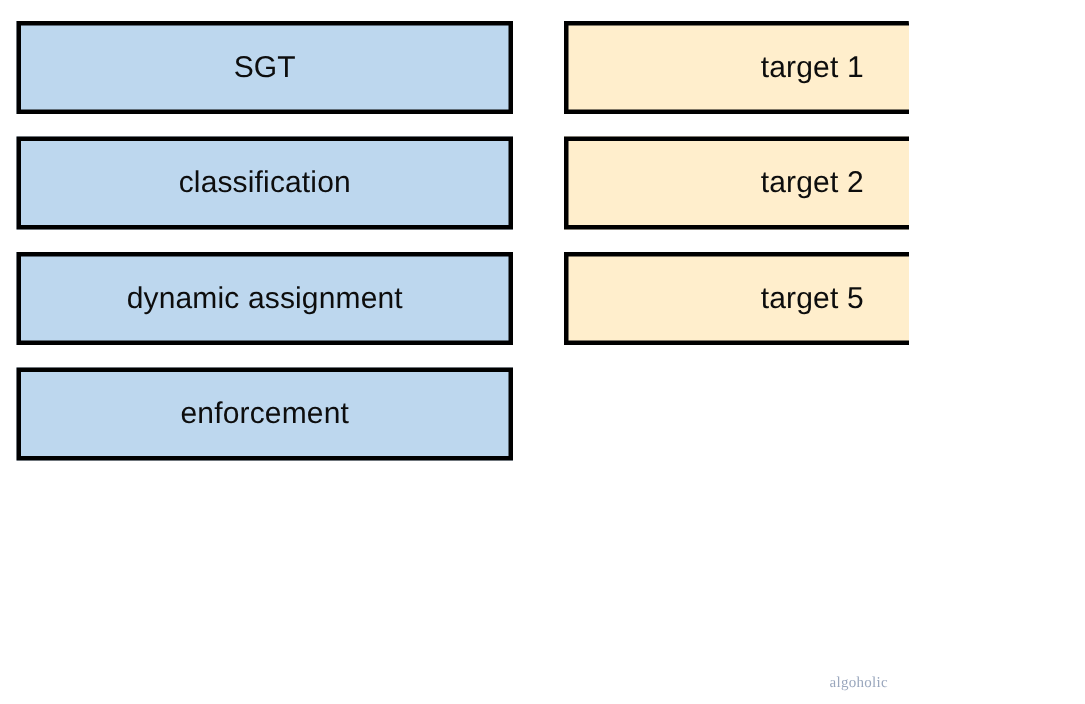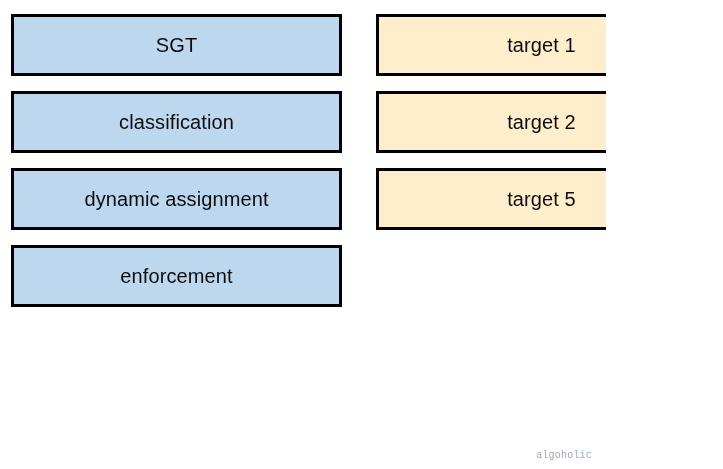--- a/index.html
+++ b/index.html
@@ -48,21 +48,21 @@
     line-height: 1;
     color: #0d0d0d;
     letter-spacing: 0.1px;
     white-space: nowrap;
   }
 
   #watermark {
     position: absolute;
     right: 14px;
     bottom: 8px;
-    font-family: Liberation Mono, monospace;
+    font-family: Liberation Serif, serif;
     font-size: 10px;
     color: #9aa7bd;
     letter-spacing: 0.2px;
     user-select: none;
   }
 </style>
 </head>
 <body>
 
 <div id="canvas">

